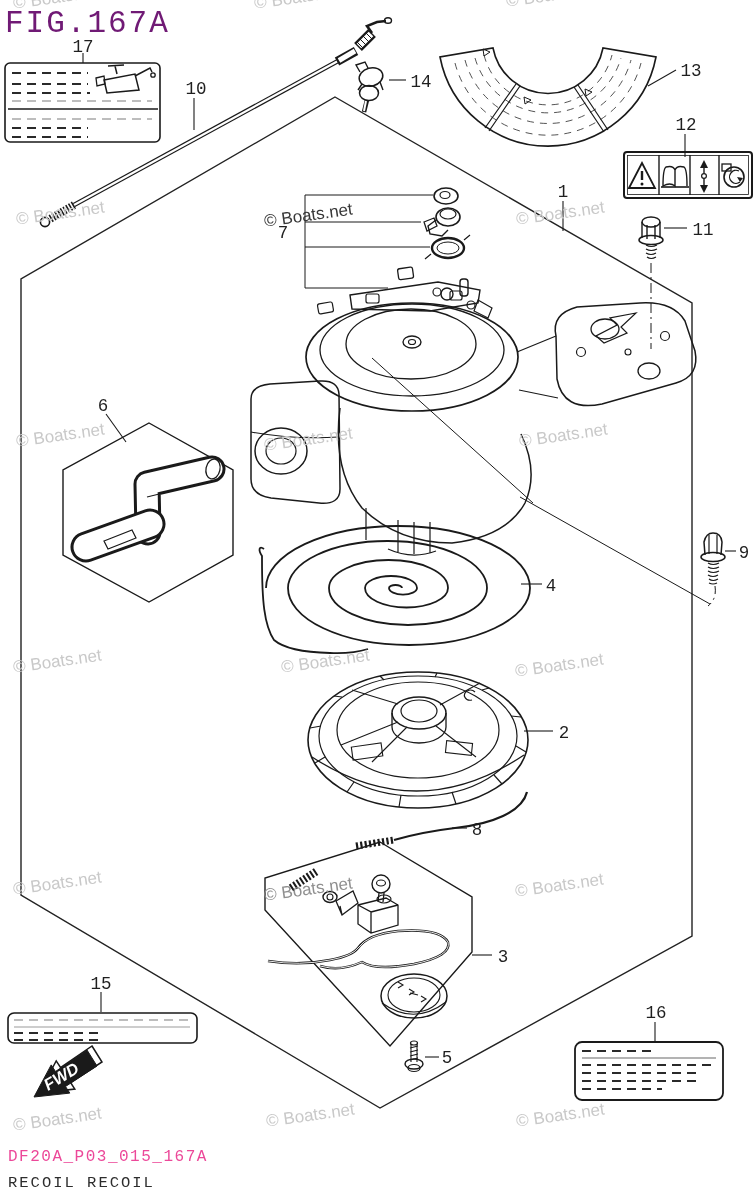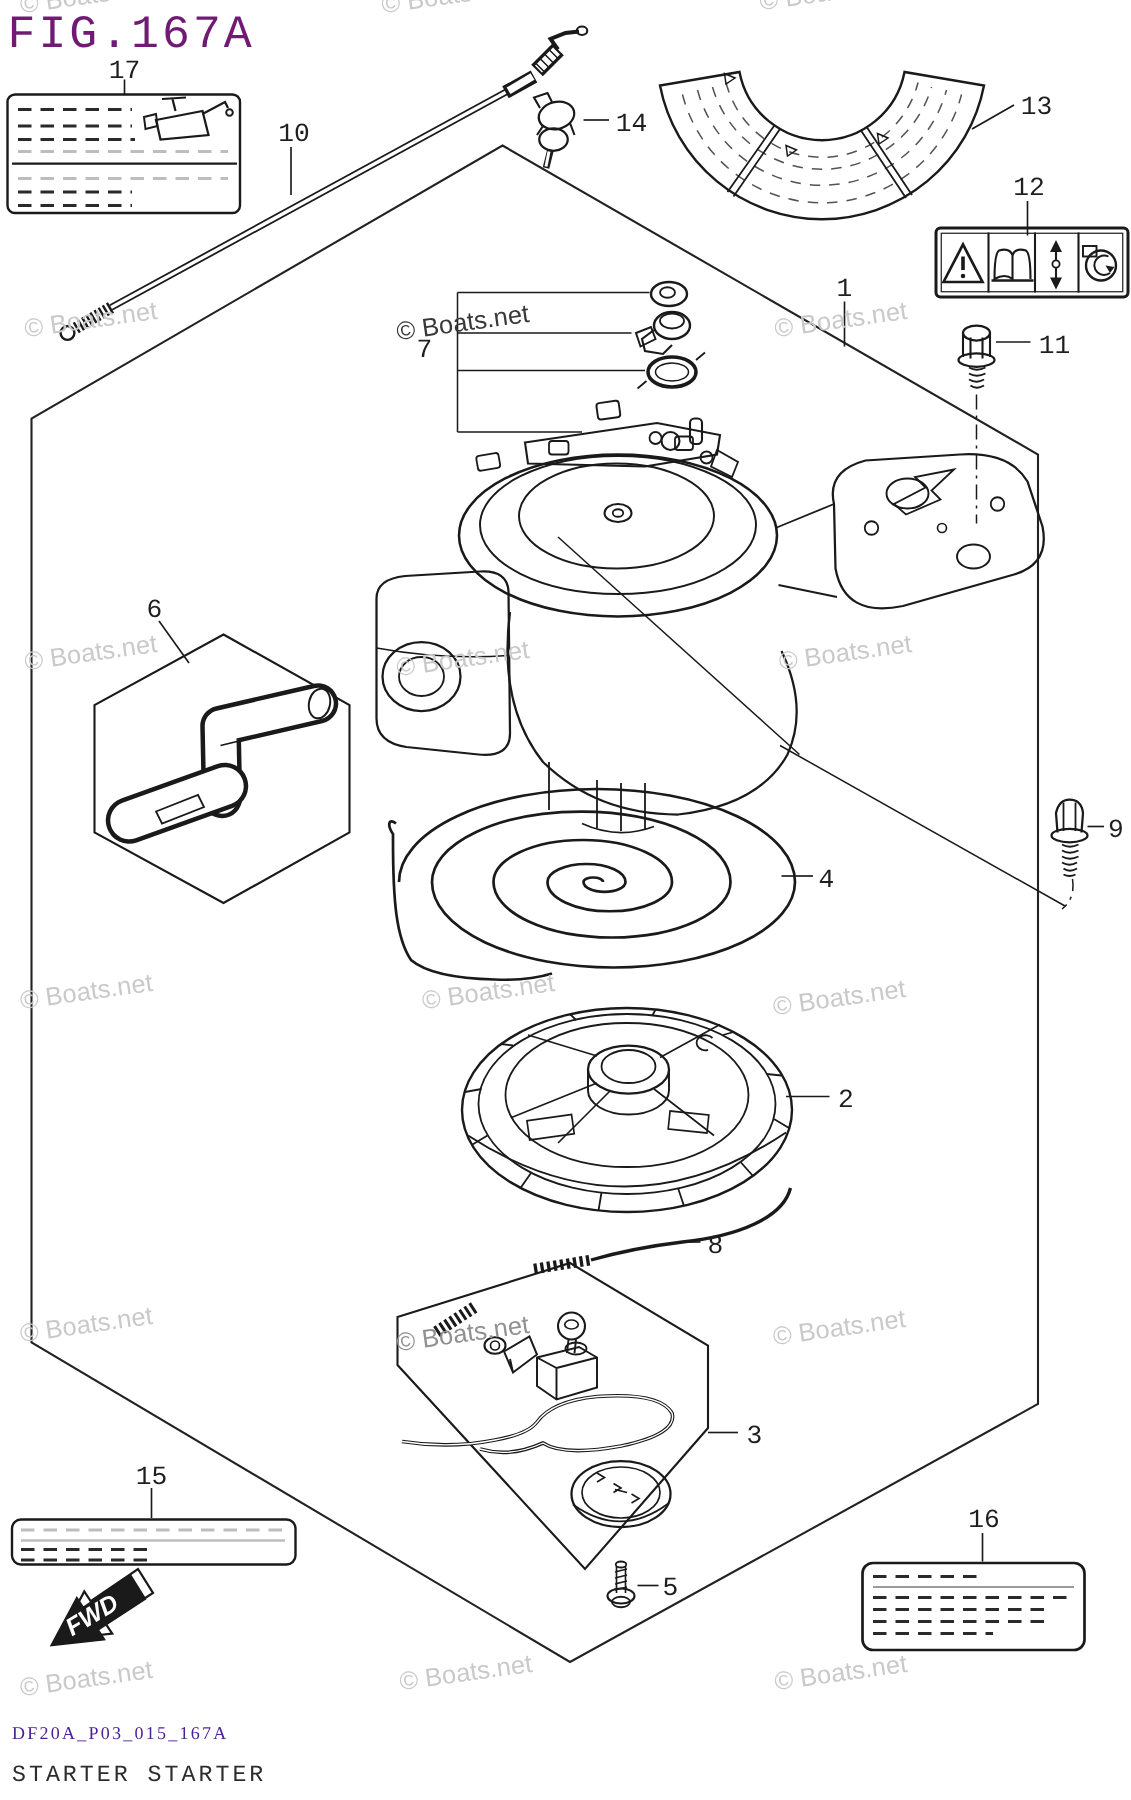--- a/index.html
+++ b/index.html
@@ -1,22 +1,22 @@
 <!DOCTYPE html>
 <html><head>
 <meta charset="utf-8">
 <style>
   html,body { margin:0; padding:0; background:#888; }
   .page { position:relative; width:754px; height:1200px; background:#ffffff;
           overflow:hidden; font-family:"Liberation Sans", sans-serif; }
   .page svg { position:absolute; left:0; top:0; }
   .fig-title { position:absolute; left:5px; top:6px; font-family:"Liberation Mono","DejaVu Sans Mono",monospace;
                font-size:31px; letter-spacing:2px; color:#701a75; }
-  .footer-code { position:absolute; left:8px; top:1148px; font-family:Liberation Serif, serif;
-                 font-size:12px; letter-spacing:1.5px; color:#4c1d95; }
+  .footer-code { position:absolute; left:8px; top:1148px; font-family:Liberation Mono, monospace;
+                 font-size:16px; letter-spacing:1.5px; color:#ec4899; }
   .footer-name { position:absolute; left:8px; top:1174px; font-family:"Liberation Mono","DejaVu Sans Mono",monospace;
                  font-size:15.5px; letter-spacing:2px; color:#2d2d2d; }
   .wm { position:absolute; font-size:17px; white-space:nowrap;
         transform:rotate(-8deg); transform-origin:0 0; pointer-events:none; }
   .wm.light { color:#c9c9c9; }
   .wm.mid   { color:#909090; }
   .wm.dark  { color:#383838; }
   text.callout { font-family:"Liberation Mono","DejaVu Sans Mono",monospace; font-size:17.5px; fill:#1f1f1f; }
   .ln  { stroke:#1a1a1a; fill:none; }
   .fillw { fill:#ffffff; stroke:#1a1a1a; }
@@ -338,21 +338,21 @@
     </g>
     <g>
       <line x1="655" y1="1022" x2="655" y2="1041" class="ln" stroke-width="1.1"></line>
       <text class="callout" x="656" y="1018" text-anchor="middle">16</text>
     </g>
   </g>
 </svg>
 
 <div class="fig-title">FIG.167A</div>
 <div class="footer-code">DF20A_P03_015_167A</div>
-<div class="footer-name">STARTER STARTER</div>
+<div class="footer-name">RECOIL RECOIL</div>
 
 <span class="wm light" style="left:12px;  top:-6px;">© Boats.net</span>
 <span class="wm light" style="left:253px; top:-6px;">© Boats.net</span>
 <span class="wm light" style="left:505px; top:-8px;">© Boats.net</span>
 <span class="wm light" style="left:15px;  top:210px;">© Boats.net</span>
 <span class="wm dark" style="left:263px; top:212px;">© Boats.net</span>
 <span class="wm light" style="left:515px; top:210px;">© Boats.net</span>
 <span class="wm light" style="left:15px;  top:432px;">© Boats.net</span>
 <span class="wm light" style="left:263px; top:436px;">© Boats.net</span>
 <span class="wm light" style="left:518px; top:432px;">© Boats.net</span>

